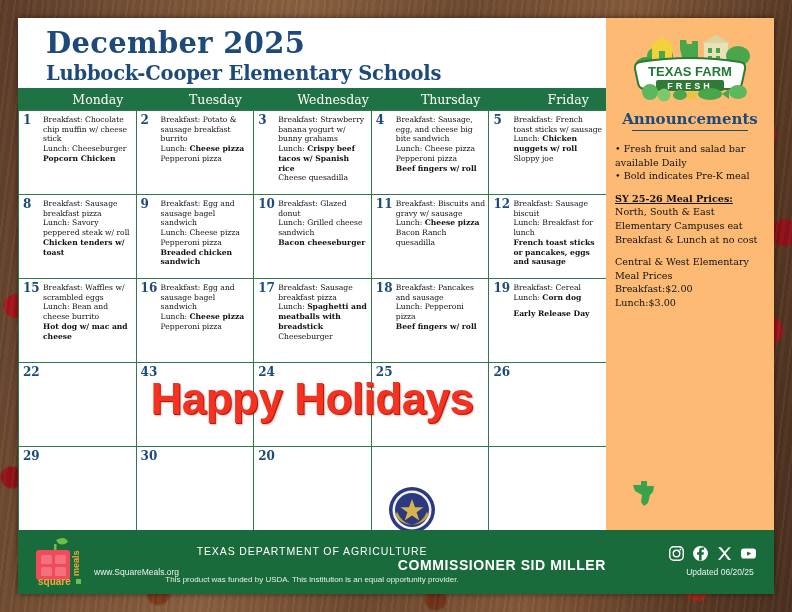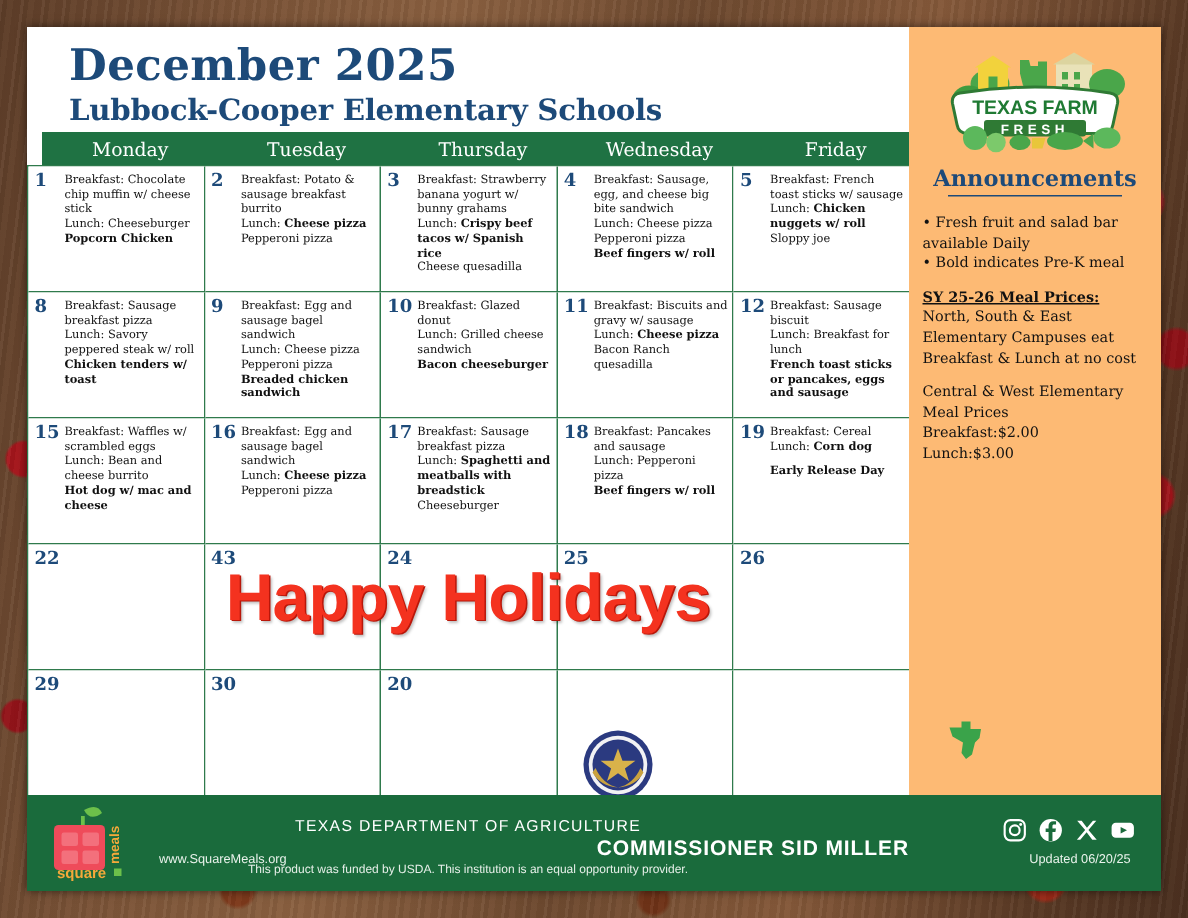--- a/index.html
+++ b/index.html
@@ -46,21 +46,21 @@
     position:absolute;left:28px;top:8px;
     font-family:"DejaVu Serif", serif;font-weight:bold;font-size:29px;
     color:#1d4a79;letter-spacing:.3px;
   }
   #school-title{
     position:absolute;left:28px;top:44px;
     font-family:"DejaVu Serif", serif;font-weight:bold;font-size:19.5px;
     color:#1d4a79;letter-spacing:-.2px;
   }
   
-  #dowrow{position:absolute;left:10px;top:70px;width:588px;height:22px;background:#1f7243;display:flex;}
+  #dowrow{position:absolute;left:0;top:70px;width:588px;height:22px;background:#1f7243;display:flex;padding-left:21px;}
   #dowrow .dow{
     flex:1 1 0;display:flex;align-items:center;justify-content:center;
     color:#fff;font-family:"DejaVu Serif", serif;font-size:12.5px;font-weight:normal;
   }
   
   #grid{position:absolute;left:0;top:92px;width:588px;height:420px;
         display:grid;grid-template-columns:repeat(5,1fr);grid-template-rows:repeat(5,84px);
         border-top:1px solid #2f7a4c;border-left:1px solid #2f7a4c;}
   .cell{border-right:1px solid #2f7a4c;border-bottom:1px solid #2f7a4c;position:relative;overflow:hidden;background:#fff;}
   .daynum{
@@ -97,21 +97,21 @@
     font-family:"DejaVu Serif", serif;font-size:9.6px;line-height:1.42;color:#111;
   }
   #ann-body .gap{display:block;height:9px;}
   #ann-body .hdr{font-weight:bold;text-decoration:underline;}
   #tx-mark{position:absolute;left:24px;top:460px;width:26px;height:28px;}
   
   #footer{position:absolute;left:0;top:512px;width:756px;height:64px;background:#1a6b3c;}
   #sq-logo{position:absolute;left:14px;top:6px;width:56px;height:52px;}
   #sq-url{
     position:absolute;left:76px;top:37px;
-    font-family:"Liberation Sans", sans-serif;font-size:8.5px;color:#eaf3ec;margin-left:12px;
+    font-family:"Liberation Sans", sans-serif;font-size:8.5px;color:#eaf3ec;
   }
   #tda-name{
     position:absolute;left:0;top:15px;width:588px;text-align:center;
     font-family:"Liberation Sans", sans-serif;font-size:10.5px;color:#ffffff;letter-spacing:.9px;
   }
   #tda-comm{
     position:absolute;left:0;top:27px;width:588px;text-align:right;
     font-family:"Liberation Sans", sans-serif;font-weight:bold;font-size:14px;color:#ffffff;letter-spacing:.6px;
   }
   #tda-usda{
@@ -135,22 +135,22 @@
   <div id="leftcol">
 
     <div id="titleblock">
       <div id="month-title">December 2025</div>
       <div id="school-title">Lubbock-Cooper Elementary Schools</div>
     </div>
 
     <div id="dowrow">
         <div class="dow">Monday</div>
         <div class="dow">Tuesday</div>
+        <div class="dow">Wednesday</div>
         <div class="dow">Thursday</div>
-        <div class="dow">Wednesday</div>
         <div class="dow">Friday</div>
       </div>
 
     <div id="grid">
         <div class="cell">
           <div class="daynum">1</div>
           <div class="menu">
             <div>Breakfast: Chocolate chip muffin w/ cheese stick</div>
             <div>Lunch: Cheeseburger</div>
             <div><span class="b">Popcorn Chicken</span></div>

